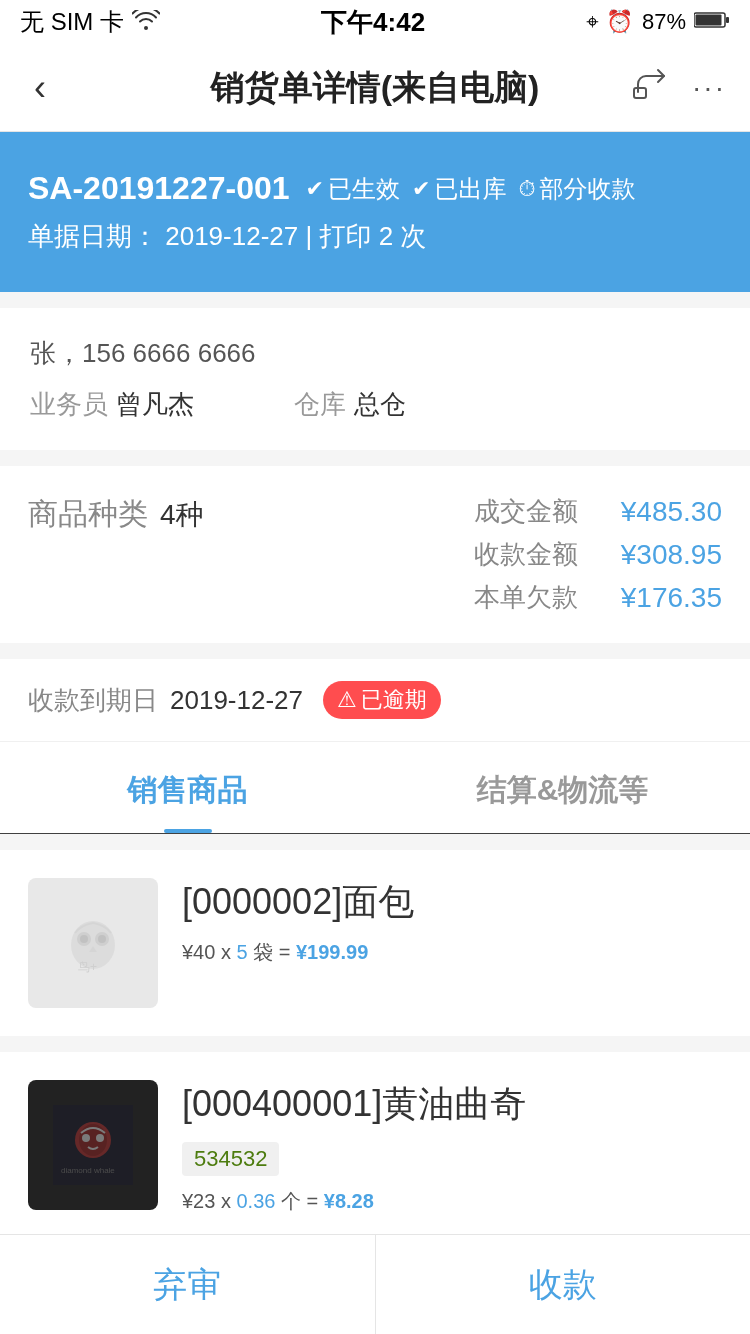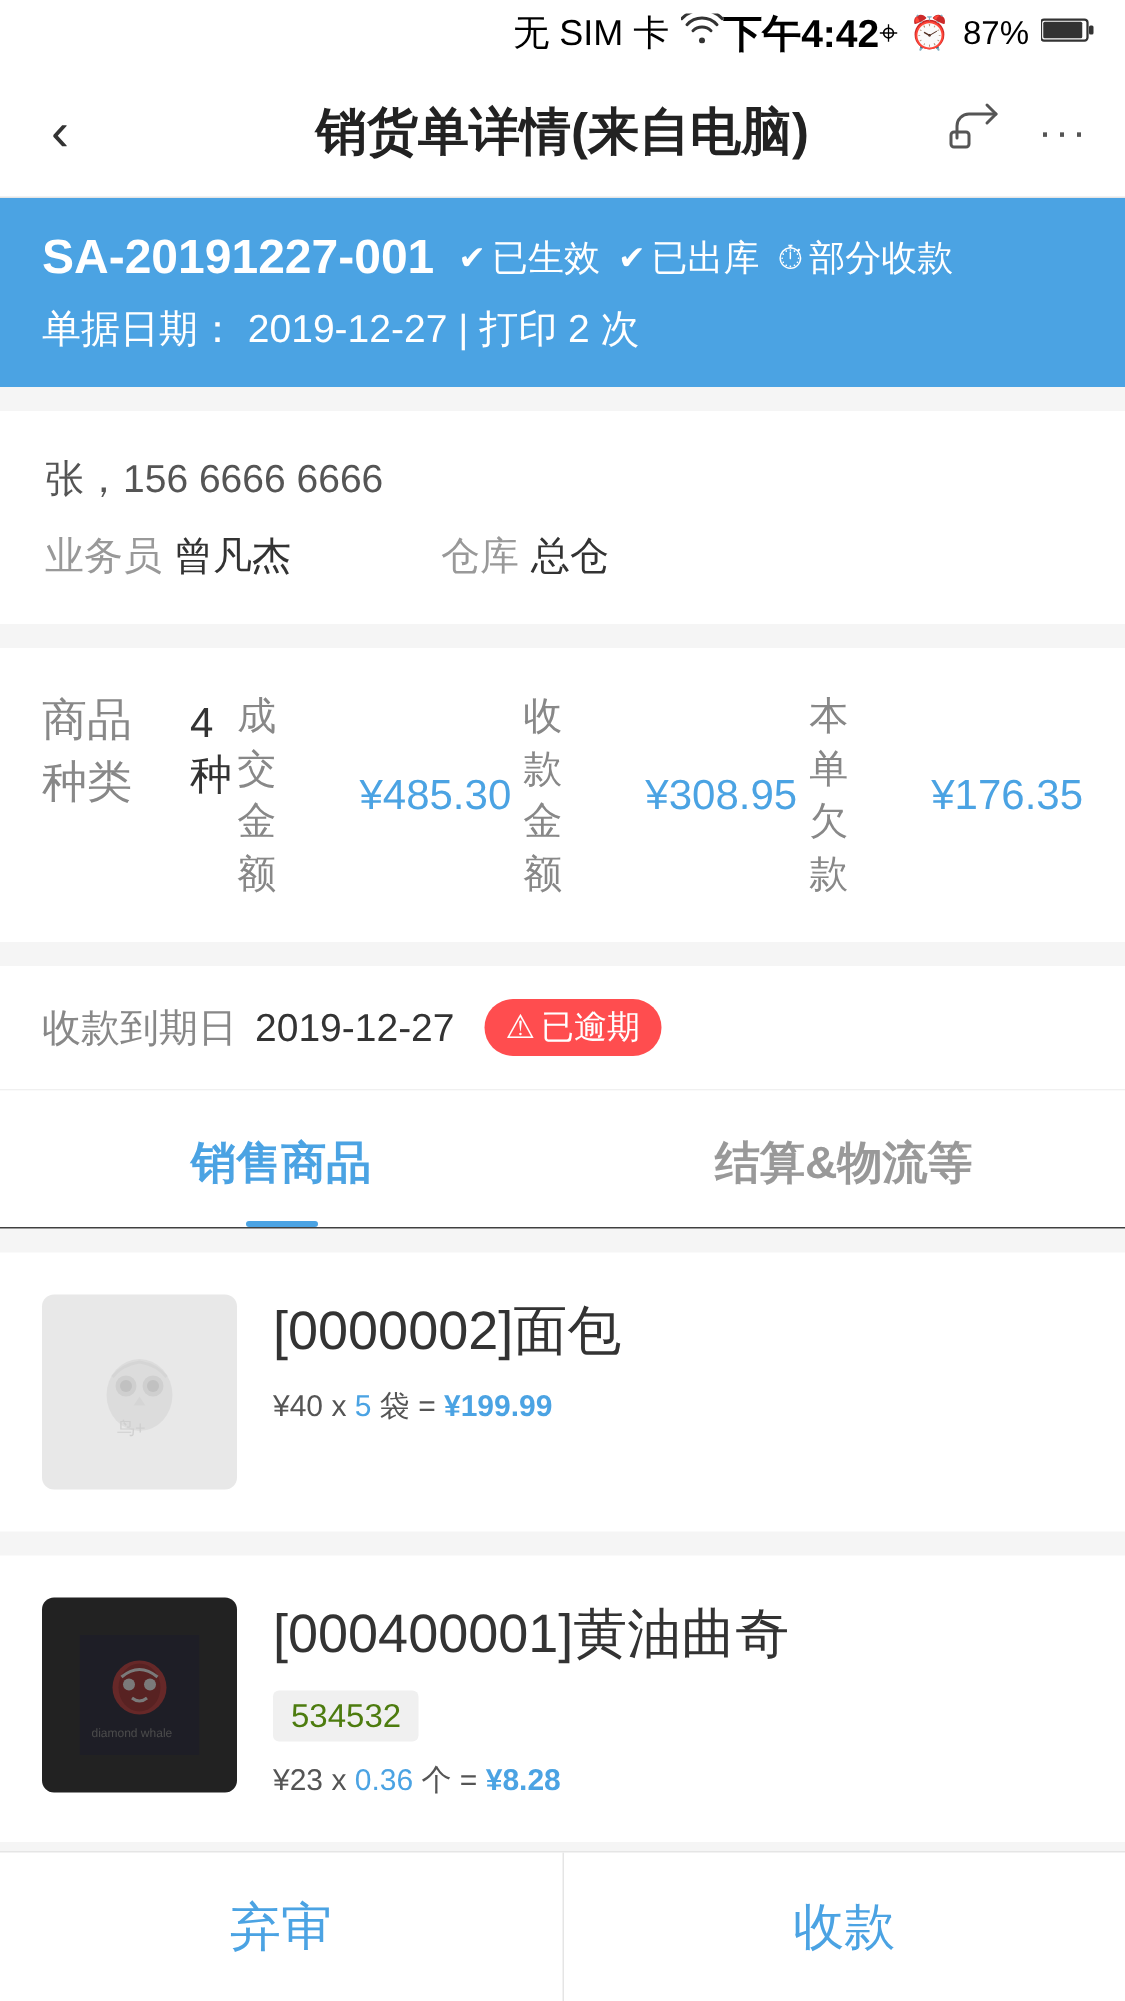--- a/index.html
+++ b/index.html
@@ -12,24 +12,25 @@
       overflow-x: hidden;
       font-size: 28px;
     }
 
     
     .status-bar {
       height: 44px;
       background: #fff;
       display: flex;
       align-items: center;
-      justify-content: flex-end;
+      justify-content: space-between;
       padding: 0 20px;
       font-size: 24px;
       font-weight: 500;
+      gap: 20px;
     }
     .status-left { display: flex; align-items: center; gap: 8px; }
     .status-center { font-size: 26px; font-weight: 600; }
     .status-right { display: flex; align-items: center; gap: 8px; font-size: 22px; }
 
     
     .nav-bar {
       height: 88px;
       background: #fff;
       display: flex;
@@ -60,21 +61,21 @@
     }
     .nav-icon {
       font-size: 32px;
       color: #555;
       cursor: pointer;
     }
 
     
     .order-header {
       background: #4ba3e3;
-      padding: 21px 28px;
+      padding: 38px 28px;
     }
     .order-header-top {
       display: flex;
       align-items: center;
       gap: 16px;
       margin-bottom: 12px;
     }
     .order-number {
       font-size: 32px;
       font-weight: 700;
@@ -149,21 +150,21 @@
     .stats-row {
       display: flex;
       justify-content: space-between;
       align-items: flex-start;
     }
     .stats-left { display: flex; align-items: center; gap: 12px; }
     .stats-label { color: #888; font-size: 30px; }
     .stats-value { color: #333; font-size: 28px; font-weight: 500; }
     .stats-right {
       display: flex;
-      flex-direction: row;
+      flex-direction: column;
       align-items: flex-end;
       gap: 8px;
     }
     .stats-item {
       display: flex;
       gap: 24px;
       align-items: center;
     }
     .stats-item-label { color: #888; font-size: 26px; }
     .stats-item-value { color: #4ba3e3; font-size: 28px; font-weight: 500; min-width: 120px; text-align: right; }

